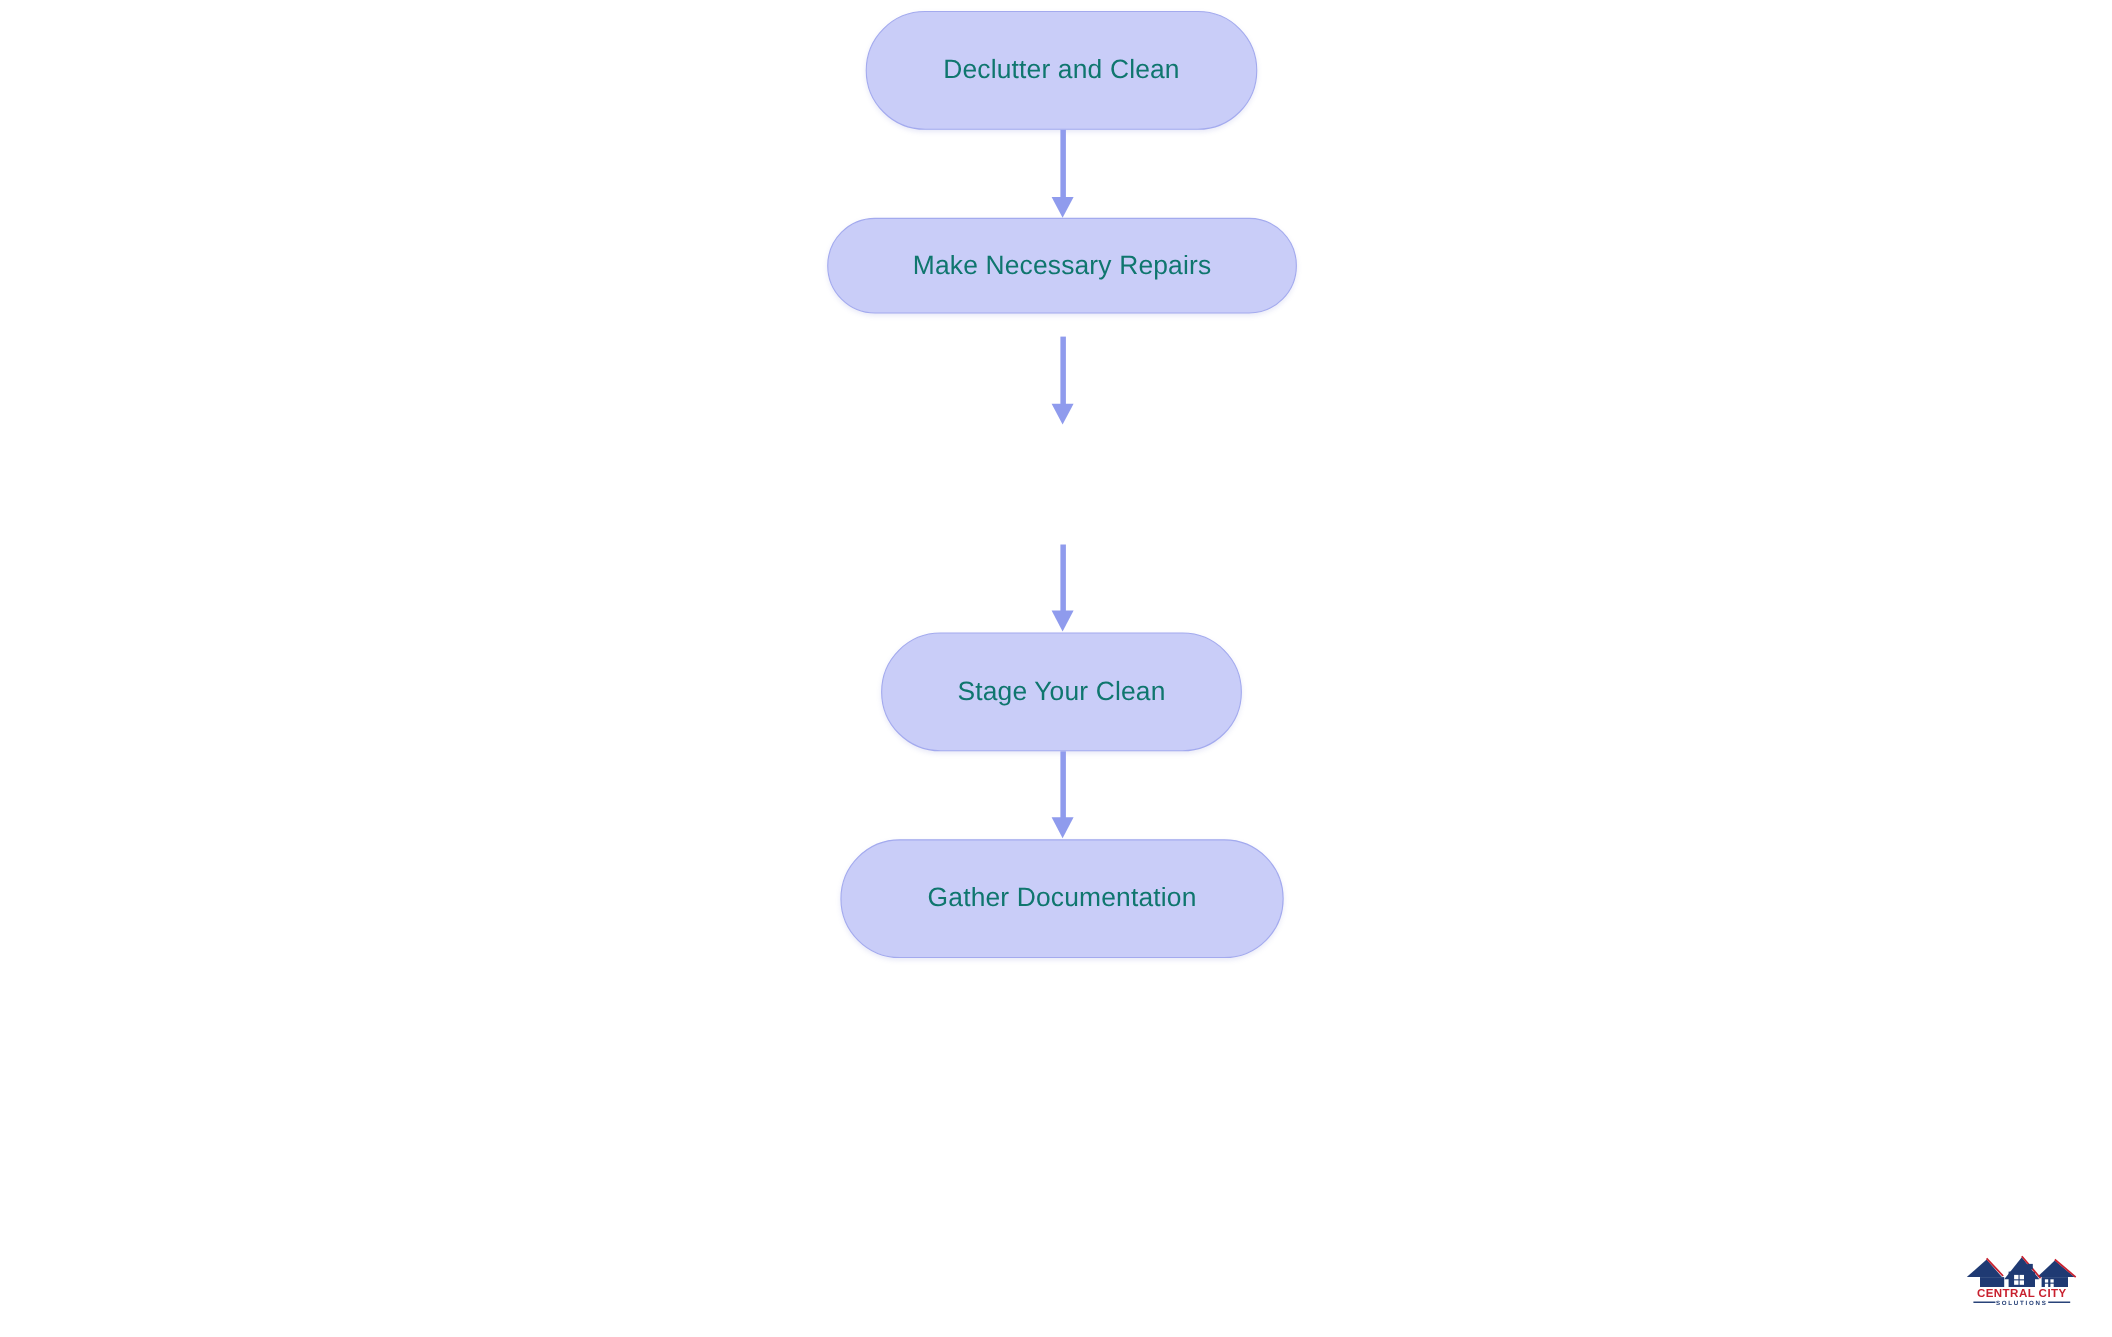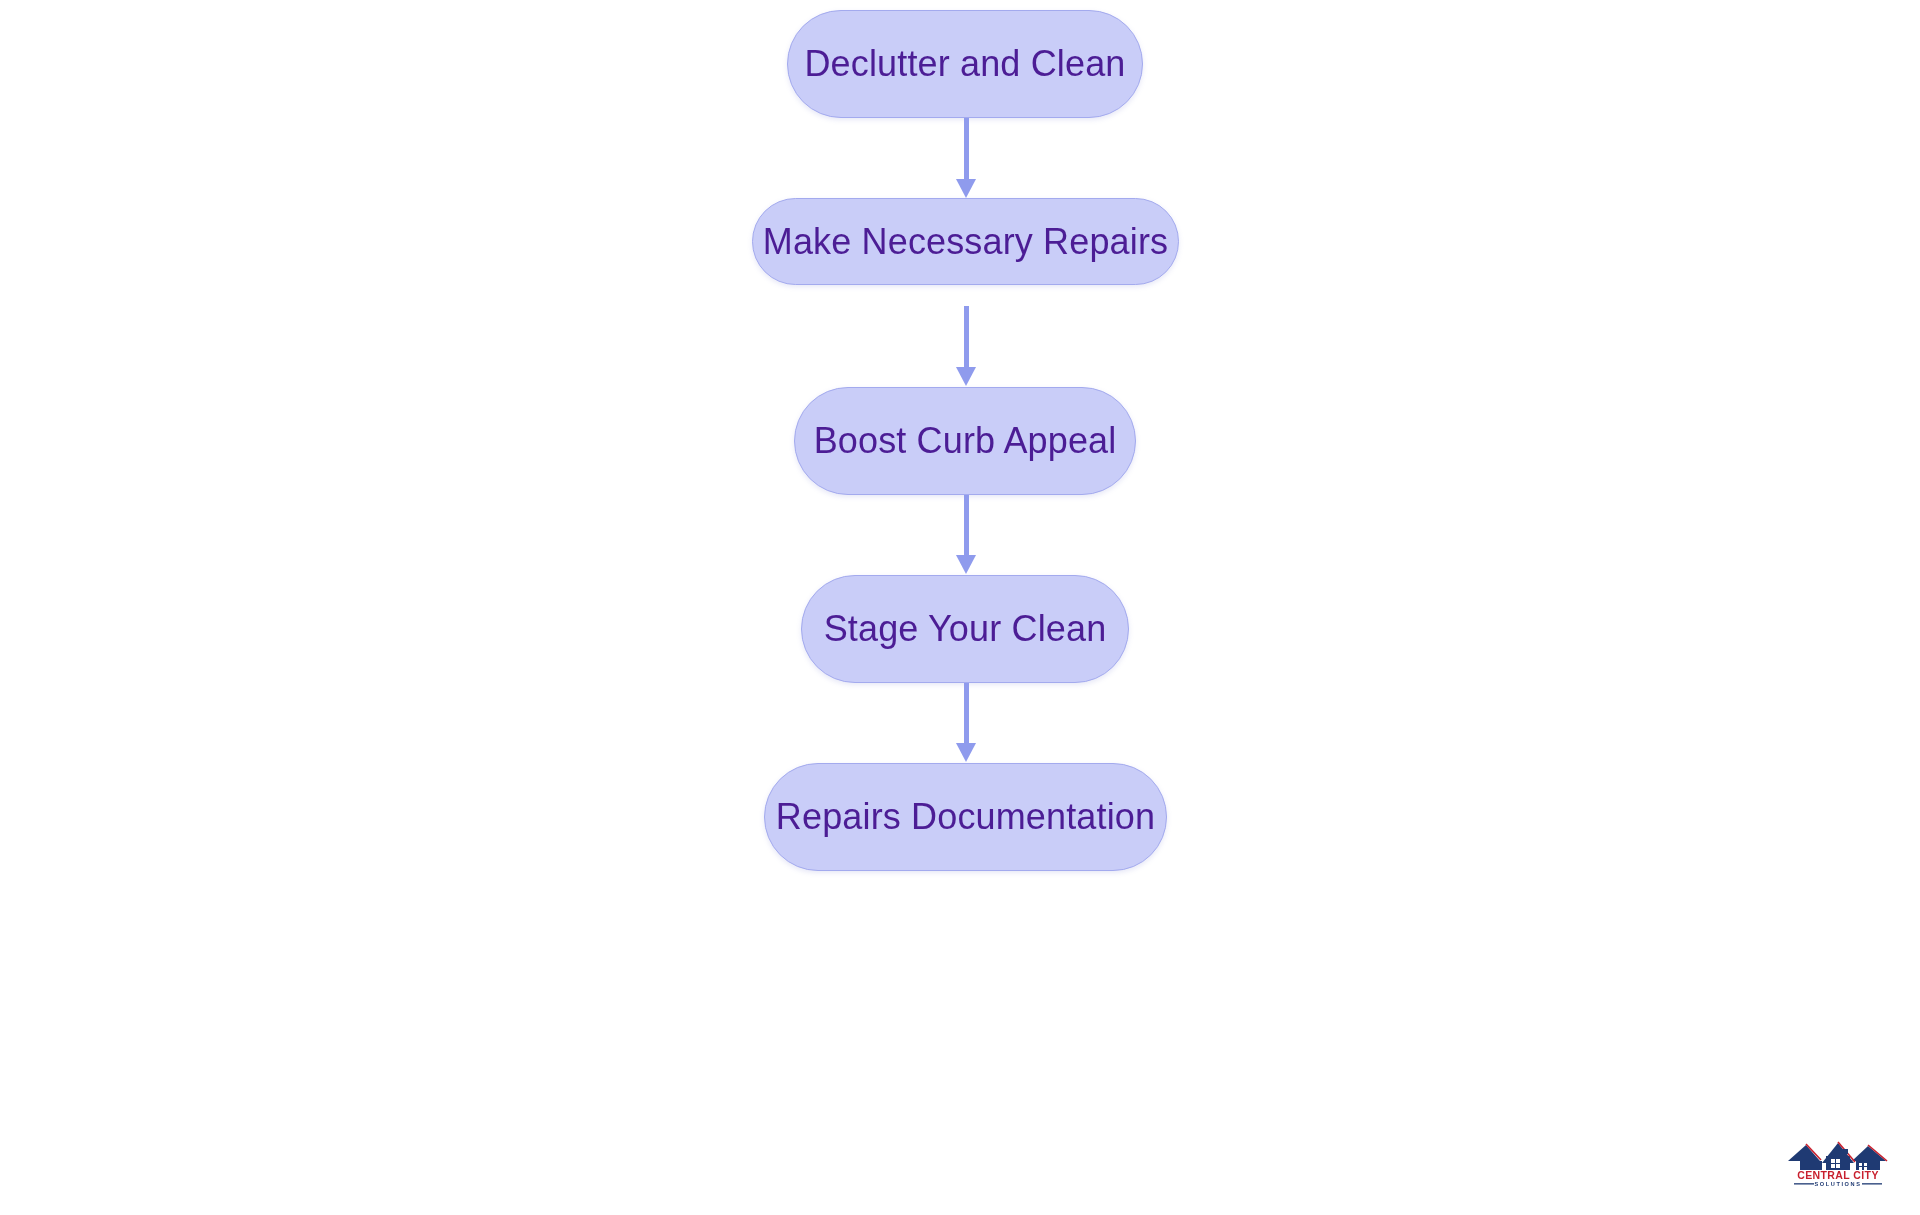--- a/index.html
+++ b/index.html
@@ -30,22 +30,22 @@
     box-sizing: border-box;
     background: #c9cdf8;
     border: 1.6px solid #a3aaee;
     border-radius: 54px;
     display: flex;
     align-items: center;
     justify-content: center;
     box-shadow: 0 2px 5px rgba(120,128,210,0.18);
   }
   .flow-node .node-label {
-    color: #4c1d95;
-    font-size: 36px;
+    color: #0f766e;
+    font-size: 24px;
     font-weight: 400;
     letter-spacing: 0.15px;
     line-height: 1;
     white-space: nowrap;
     font-family: "Liberation Sans", "DejaVu Sans", sans-serif;
   }
 
   .node-1 { left: 787px;  top: 10px;  width: 356px; height: 108px; }
   .node-2 { left: 752px;  top: 198px; width: 427px; height: 87px; }
   .node-3 { left: 794px;  top: 387px; width: 342px; height: 108px; }
@@ -117,40 +117,37 @@
 
   <div class="flow-node node-2">
     <span class="node-label">Make Necessary Repairs</span>
   </div>
 
   <div class="connector conn-2">
     <div class="conn-line"></div>
     <div class="conn-head"></div>
   </div>
 
-  <div class="flow-node node-3">
-    <span class="node-label">Boost Curb Appeal</span>
-  </div>
 
   <div class="connector conn-3">
     <div class="conn-line"></div>
     <div class="conn-head"></div>
   </div>
 
   <div class="flow-node node-4">
     <span class="node-label">Stage Your Clean</span>
   </div>
 
   <div class="connector conn-4">
     <div class="conn-line"></div>
     <div class="conn-head"></div>
   </div>
 
   <div class="flow-node node-5">
-    <span class="node-label">Repairs Documentation</span>
+    <span class="node-label">Gather Documentation</span>
   </div>
 
   <div id="brand-logo">
     <svg width="104" height="48" viewBox="0 0 104 48" xmlns="http://www.w3.org/2000/svg">
 
       <g>
 
         <path d="M2 22 L20 6 L34 22 Z" fill="#1f3a73"></path>
         <rect x="14" y="22" width="22" height="9" fill="#1f3a73"></rect>
 

